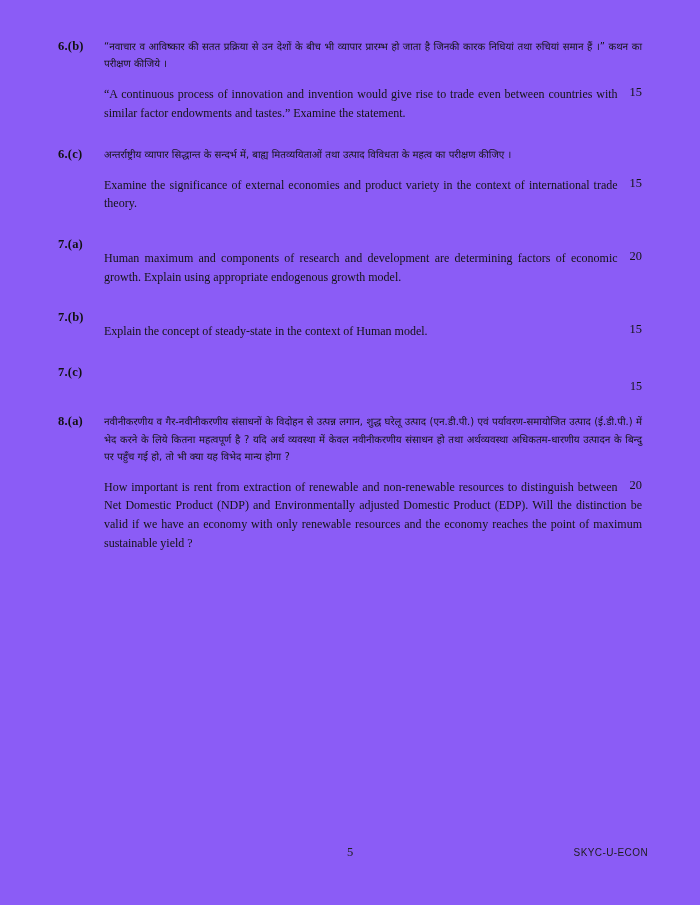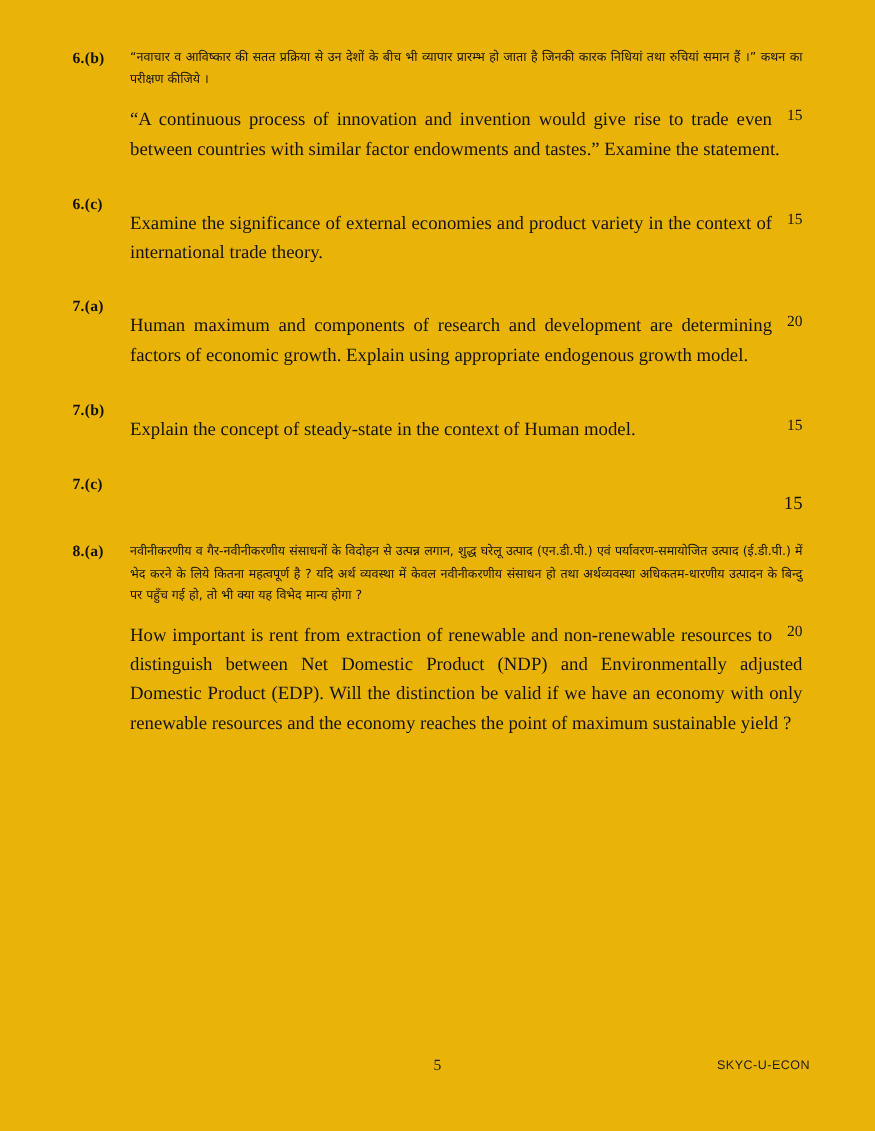--- a/index.html
+++ b/index.html
@@ -13,21 +13,21 @@
     font-family: "Liberation Serif", serif;
     color: #1a1a1a;
     position: relative;
     overflow: hidden;
   }
   .page {
     position: absolute;
     top: 0; left: 0;
     width: 700px;
     height: 905px;
-    background: #eab308;
+    background: #8b5cf6;
   }
   .content {
     position: absolute;
     left: 58px;
     top: 38px;
     width: 584px;
   }
   .qblock {
     display: flex;
     align-items: flex-start;
@@ -50,21 +50,21 @@
   .hindi {
     font-family: "DejaVu Sans", sans-serif;
     font-size: 10px;
     line-height: 1.72;
     color: #141414;
     text-align: justify;
     margin: 0;
   }
   .eng {
     font-family: "Liberation Serif", serif;
-    font-size: 15px;
+    font-size: 12px;
     line-height: 1.55;
     color: #141414;
     text-align: justify;
     margin: 0;
     position: relative;
   }
   .eng-wrap {
     margin-top: 13px;
     position: relative;
   }
@@ -118,20 +118,21 @@
           <p class="eng">“A continuous process of innovation and invention would give rise to trade even between countries with similar factor endowments and tastes.” Examine the statement.</p>
         </div>
       </div>
     </div>
 
     <div class="sp-after-block"></div>
 
     <div class="qblock">
       <div class="qnum"><span>6.</span><span>(c)</span></div>
       <div class="qbody">
+        <p class="hindi">अन्तर्राष्ट्रीय व्यापार सिद्धान्त के सन्दर्भ में, बाह्य मितव्ययिताओं तथा उत्पाद विविधता के महत्व का परीक्षण कीजिए ।</p>
         <div class="eng-wrap">
           <span class="marks">15</span>
           <p class="eng">Examine the significance of external economies and product variety in the context of international trade theory.</p>
         </div>
       </div>
     </div>
 
     <div class="sp-after-block"></div>
 
     <div class="qblock">

